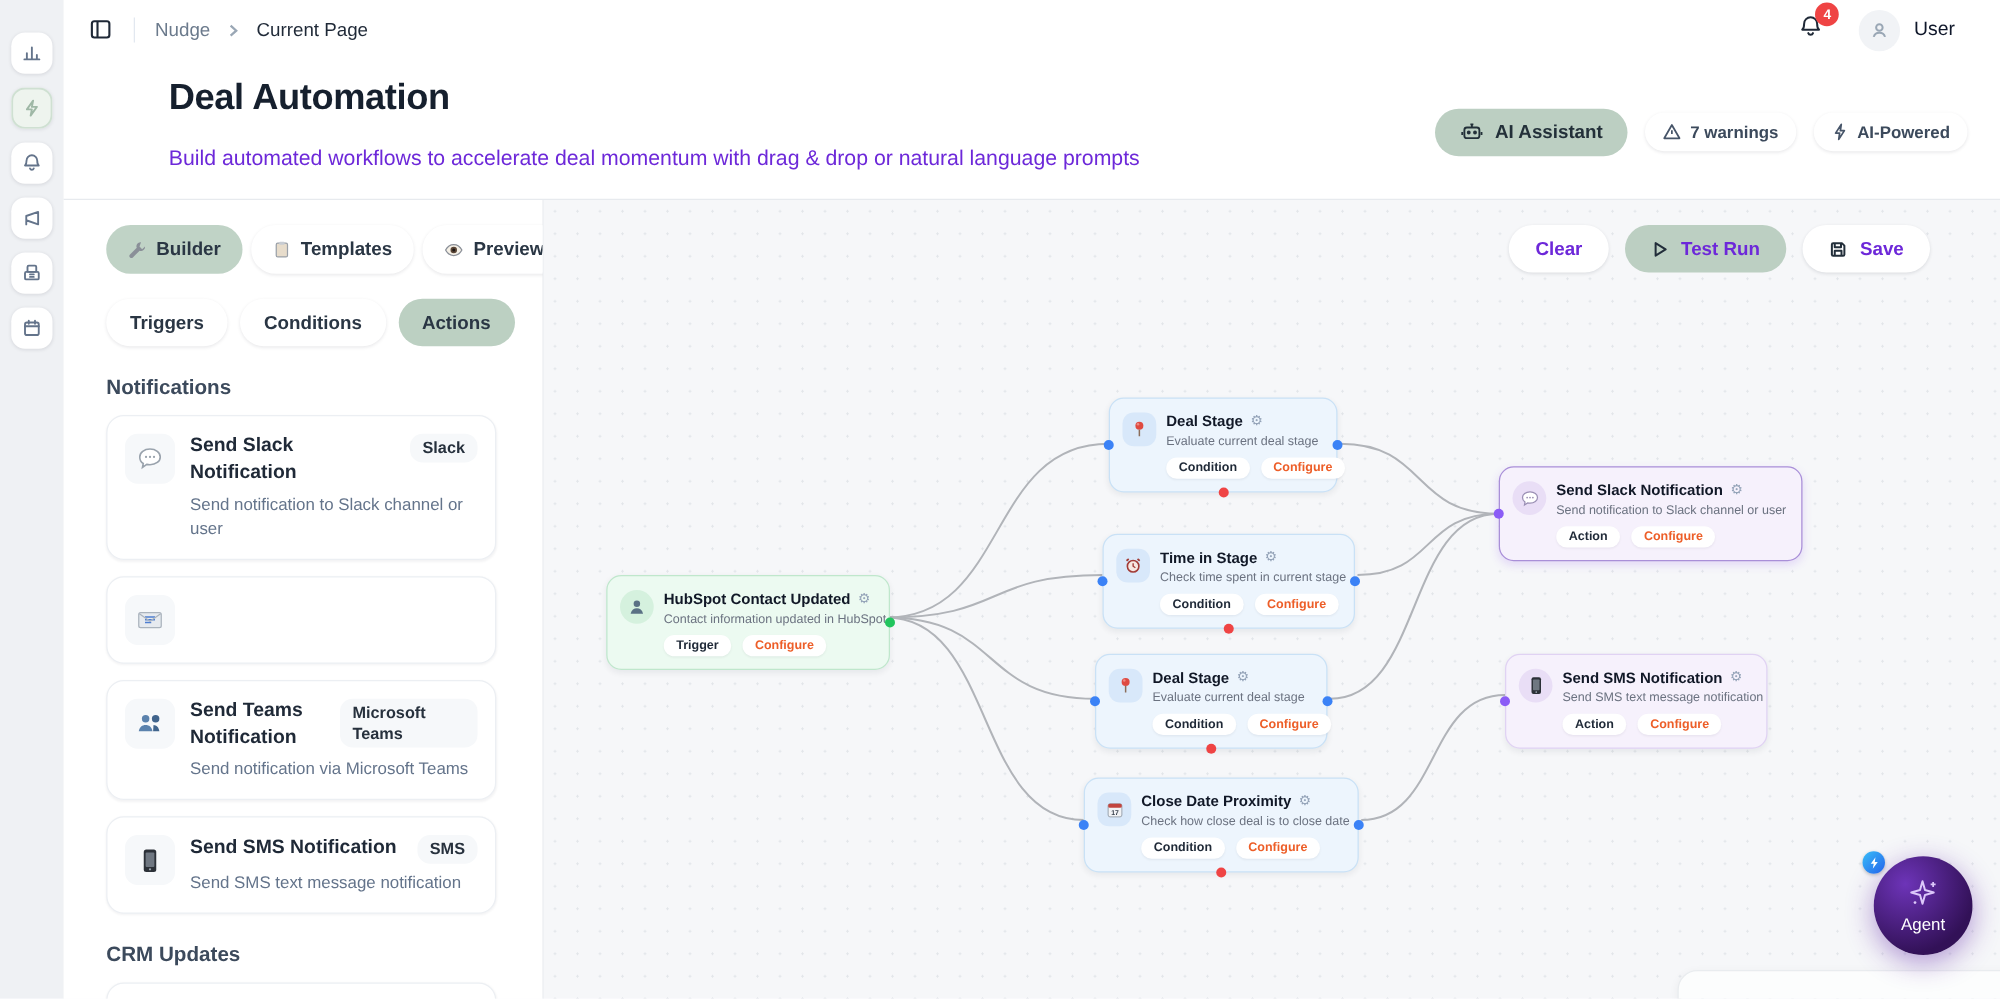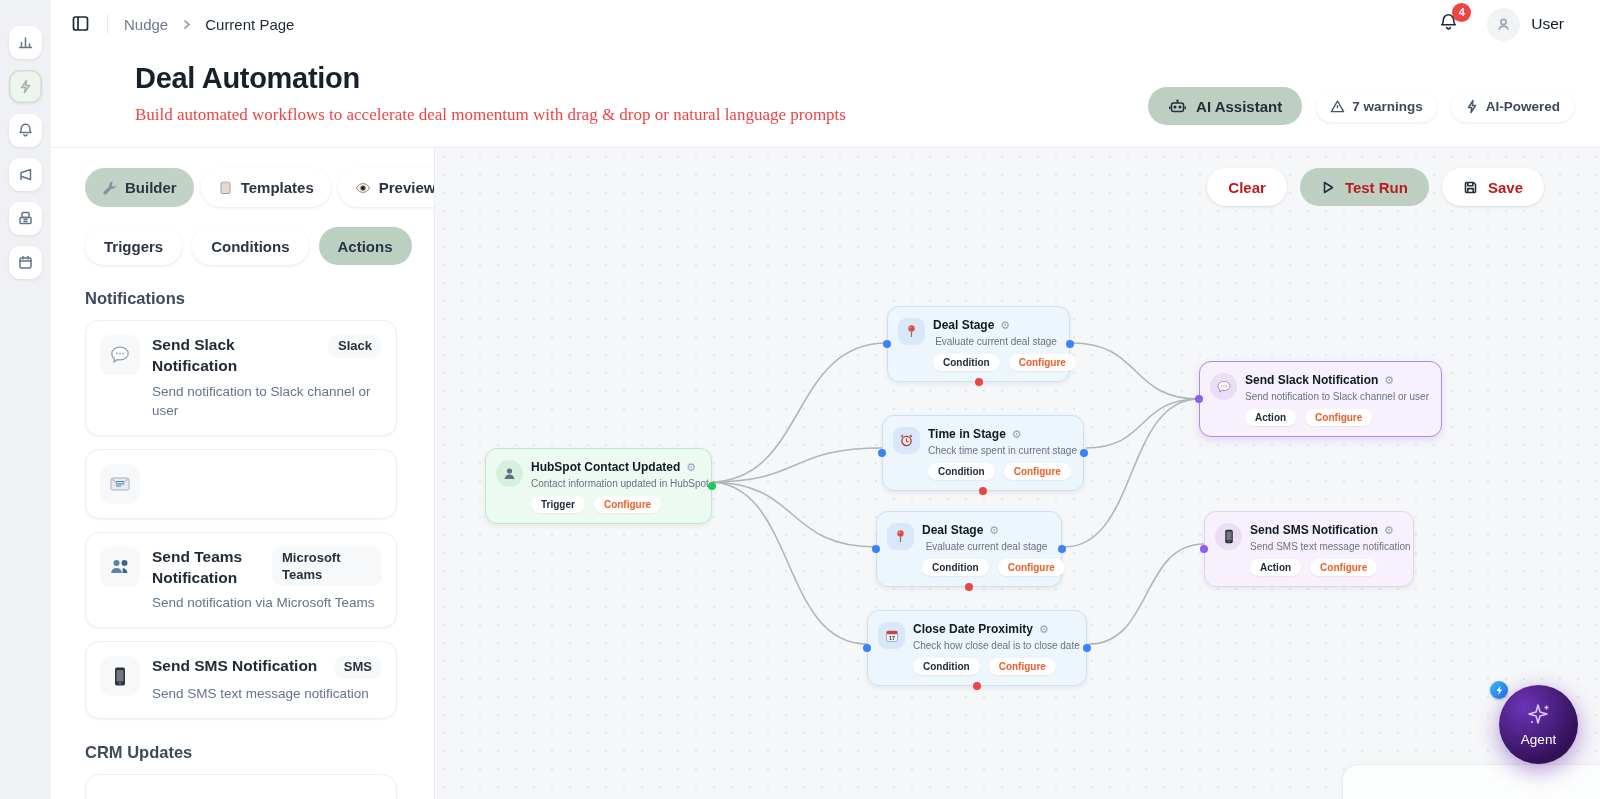--- a/index.html
+++ b/index.html
@@ -28,23 +28,23 @@
   .crumb-page { font-size:15px; color:#1f2937; }
   .topbar-right { margin-left:auto; display:flex; align-items:center; }
   .bell-wrap { position:relative; cursor:pointer; margin-right:28px; }
   .bell-wrap svg { stroke:#1f2937; fill:none; stroke-width:1.6; stroke-linecap:round; stroke-linejoin:round; }
   .badge { position:absolute; top:-9px; right:-12px; min-width:19px; height:19px; border-radius:10px; background:#ef4444; color:#fff; font-size:11px; font-weight:700; display:flex; align-items:center; justify-content:center; padding:0 5px; }
   .avatar { width:33px; height:33px; border-radius:50%; background:#f1f3f6; display:flex; align-items:center; justify-content:center; cursor:pointer; }
   .avatar svg { stroke:#9aa7b5; fill:none; stroke-width:1.6; }
   .user-name { font-size:15.5px; color:#0f172a; margin-left:11px; cursor:pointer; }
 
   
-  .title-row { display:flex; align-items:flex-end; padding:14px 26px 22px 84px; background:#fff; }
+  .title-row { display:flex; align-items:center; padding:14px 26px 22px 84px; background:#fff; }
   .page-title { font-size:29px; font-weight:700; color:#16202e; letter-spacing:-.3px; }
-  .page-sub { font-size:17px; color:#ef4444; margin-top:10px;font-family:Liberation Serif, serif; }
+  .page-sub { font-size:17px; color:#6d28d9; margin-top:22px; }
   .title-actions { margin-left:auto; display:flex; align-items:center; gap:14px; padding-top:12px; }
   .btn-ai { display:flex; align-items:center; gap:9px; background:#bccfc2; border:none; border-radius:19px; height:38px; padding:0 20px; font-size:15px; font-weight:600; color:#233039; cursor:pointer; font-family:inherit; }
   .btn-ai svg { stroke:#233039; fill:none; stroke-width:1.5; }
   .chip { display:flex; align-items:center; gap:7px; background:#fff; border-radius:16px; height:31px; padding:0 14px; font-size:13.5px; font-weight:600; color:#3c4a5c; box-shadow:0 1px 3px rgba(15,23,42,.10); cursor:default; }
   .chip svg { stroke:#475569; fill:none; stroke-width:1.4; stroke-linejoin:round; }
 
   
   .content { flex:1; display:flex; border-top:1px solid #e7eaee; min-height:0; }
   .left-panel { width:384px; flex-shrink:0; background:#fff; border-right:1px solid #e7eaee; padding:20px 37px 0 34px; overflow:hidden; }
   .tab-row { display:flex; gap:7px; }
@@ -62,30 +62,30 @@
   .pcard-title { font-size:15.5px; font-weight:700; color:#1f2937; line-height:1.35; }
   .pcard-badge { background:#f6f8fa; border-radius:10px; padding:3px 10px; font-size:13px; font-weight:700; color:#27313d; white-space:normal; text-align:left; flex-shrink:0; max-width:110px; line-height:1.3; }
   .pcard-desc { font-size:13.5px; color:#64748b; margin-top:6px; line-height:1.4; }
 
   
   .canvas { position:relative; flex:1; background-color:#f6f7f9; background-image:radial-gradient(#e3e6ea 1px, transparent 1.1px); background-size:18px 18px; overflow:hidden; }
   .edges { position:absolute; inset:0; }
   .edges path { stroke:#b1b4b9; stroke-width:1.6; fill:none; }
 
   .canvas-toolbar { position:absolute; top:20px; right:56px; display:flex; gap:13px; }
-  .cbtn { display:flex; align-items:center; gap:10px; height:38px; padding:0 21px; border-radius:19px; background:#fff; border:none; font-size:15px; font-weight:600; color:#b91c1c; box-shadow:0 1px 3px rgba(15,23,42,.12); cursor:pointer; font-family:inherit; }
+  .cbtn { display:flex; align-items:center; gap:10px; height:38px; padding:0 21px; border-radius:19px; background:#fff; border:none; font-size:15px; font-weight:600; color:#6d28d9; box-shadow:0 1px 3px rgba(15,23,42,.12); cursor:pointer; font-family:inherit; }
   .cbtn.green { background:#bccfc2; box-shadow:none; }
   .cbtn svg { stroke:#222e3a; fill:none; stroke-width:1.6; stroke-linejoin:round; }
 
   .node { position:absolute; border-radius:12px; box-shadow:0 2px 5px rgba(15,23,42,.07); cursor:grab; }
   .node.trigger { background:#ecfaf1; border:1.5px solid #bfe7cc; }
   .node.condition { background:#edf5fd; border:1.5px solid #c9e1f6; }
   .node.action { background:#f6f1fc; border:1.5px solid #e0d2f3; }
   .node.selected { border:1.5px solid #a98fd8; box-shadow:0 3px 8px rgba(124,58,237,.16); }
-  .n-body { display:flex; gap:8px; padding:11px 10px 10px 10px;text-align:center; }
+  .n-body { display:flex; gap:8px; padding:11px 10px 10px 10px; }
   .n-icon { width:27px; height:27px; border-radius:9px; display:flex; align-items:center; justify-content:center; flex-shrink:0; }
   .node.trigger .n-icon { background:#d5f1de; border-radius:50%; }
   .node.condition .n-icon { background:#d8e8fa; }
   .node.action .n-icon { background:#e9def6; border-radius:50%; }
   .n-text { min-width:0; }
   .n-title-row { display:flex; align-items:center; gap:6px; }
   .n-title { font-size:12px; font-weight:700; color:#111827; white-space:nowrap; }
   .n-gear { font-size:11px; color:#94a3b8; cursor:pointer; line-height:1; }
   .n-desc { font-size:10px; color:#6b7280; margin-top:4px; white-space:nowrap; }
   .n-pills { display:flex; gap:9px; margin-top:7px; align-items:center; }

